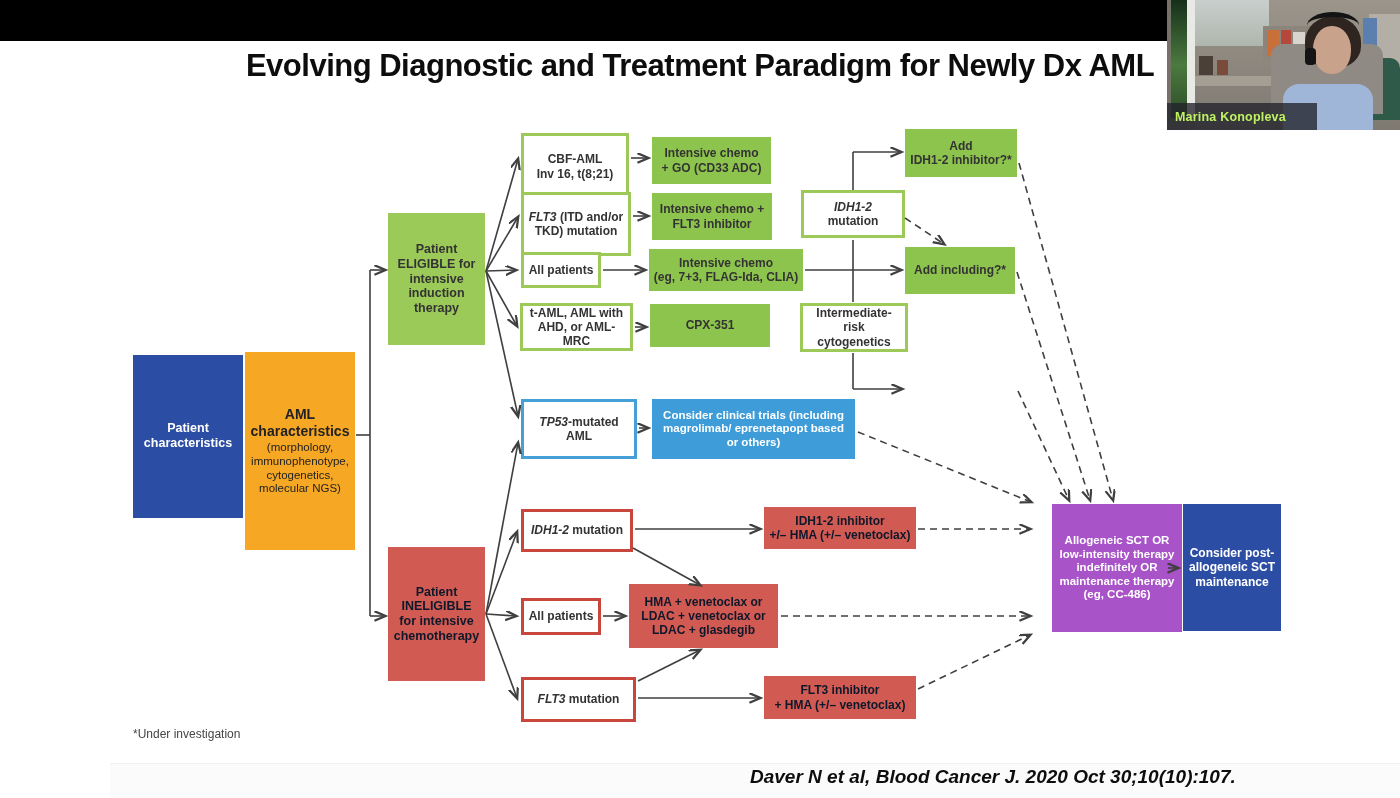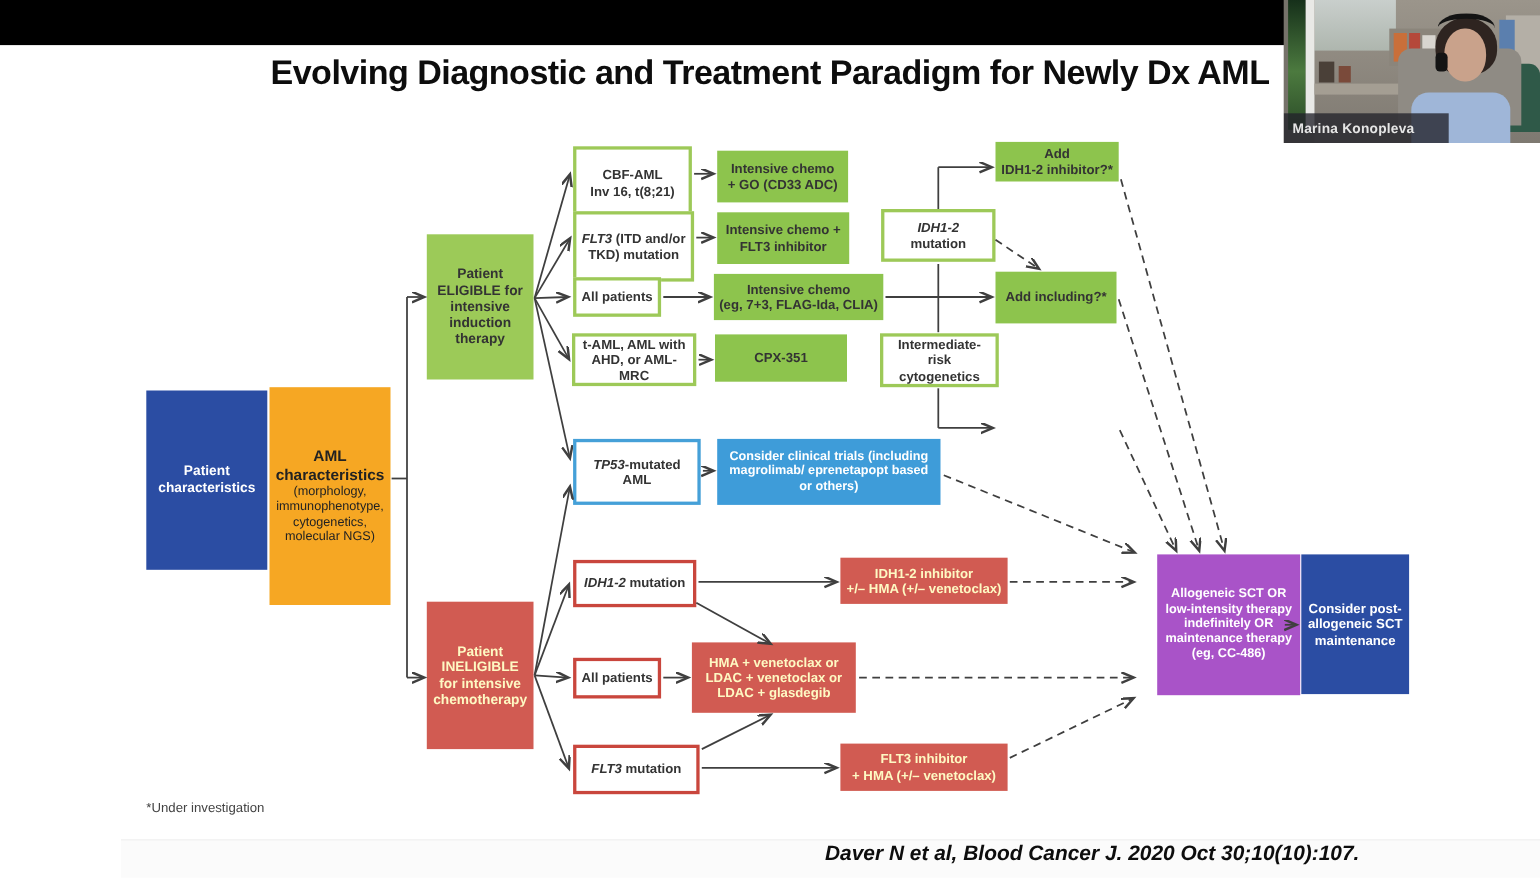--- a/index.html
+++ b/index.html
@@ -12,21 +12,21 @@
   .title{position:absolute;left:0;top:48px;width:1400px;margin:0;text-align:center;
          font-size:31px;font-weight:bold;color:#0d0d0d;letter-spacing:-0.5px;}
 
   
   .node{position:absolute;display:flex;flex-direction:column;align-items:center;
         justify-content:center;text-align:center;font-size:12px;font-weight:bold;
         line-height:1.18;box-sizing:border-box;padding:2px 4px;color:#333;}
   .g-fill{background:#8dc44d;}
   .g-big{background:#9cca58;}
   .g-out{background:#fff;border:3px solid #9dc958;}
-  .r-fill{background:#d15b52;color:#fef9c3;}
+  .r-fill{background:#d15b52;color:#0f172a;}
   .r-out{background:#fff;border:3px solid #c9463d;}
   .b-out{background:#fff;border:3px solid #45a0d8;}
   .b-fill{background:#3e9cd9;color:#fff;}
   .blue{background:#2b4da3;color:#fff;}
   .orange{background:#f6a723;color:#222;}
   .purple{background:#a953c8;color:#fff;}
   .node .t1{font-weight:bold;font-size:12.5px;margin-bottom:2px;}
   .node .t2{font-weight:normal;font-size:11.5px;}
   .orange .t1{font-size:14px;}
   .node i{font-style:italic;}
@@ -67,21 +67,21 @@
   .wc-hair{position:absolute;left:138px;top:16px;width:56px;height:52px;
            background:#2e2420;border-radius:50% 50% 42% 42%;}
   .wc-face{position:absolute;left:146px;top:26px;width:38px;height:48px;
            background:#c9a28b;border-radius:48%;}
   .wc-headband{position:absolute;left:140px;top:12px;width:52px;height:22px;
                border-top:5px solid #141414;border-radius:50%;}
   .wc-earcup{position:absolute;left:138px;top:48px;width:11px;height:17px;
              background:#141414;border-radius:4px;}
   .wc-namebar{position:absolute;left:0;top:103px;width:150px;height:27px;
               background:rgba(35,35,42,0.78);display:flex;align-items:center;}
-  .wc-namebar span{color:#e5e5e5;font-size:12.5px;font-weight:bold;padding-left:8px;
+  .wc-namebar span{color:#bef264;font-size:12.5px;font-weight:bold;padding-left:8px;
                    letter-spacing:0.2px;}
 </style>
 </head>
 <body>
 
 <div class="stage">
 
   <div class="topbar"></div>
   <div class="bottomstrip"></div>
 
@@ -129,21 +129,21 @@
     <span>Intensive chemo</span>
       <span>(eg, 7+3, FLAG-Ida, CLIA)</span>
   </div>
   <div class="node g-fill" style="left:650px;top:304px;width:120px;height:43px;">
     <span>CPX-351</span>
   </div>
 
   <div class="node g-out" style="left:801px;top:190px;width:104px;height:48px;">
     <span><i>IDH1-2</i><span> mutation</span></span>
   </div>
-  <div class="node g-fill" style="left:905px;top:129px;width:112px;height:36px;">
+  <div class="node g-fill" style="left:905px;top:129px;width:112px;height:48px;">
     <span>Add</span>
       <span>IDH1-2 inhibitor?*</span>
   </div>
   <div class="node g-fill" style="left:905px;top:247px;width:110px;height:47px;">
     <span>Add including?*</span>
   </div>
   <div class="node g-out" style="left:800px;top:303px;width:108px;height:49px;">
     <span>Intermediate-risk</span>
       <span>cytogenetics</span>
   </div>

